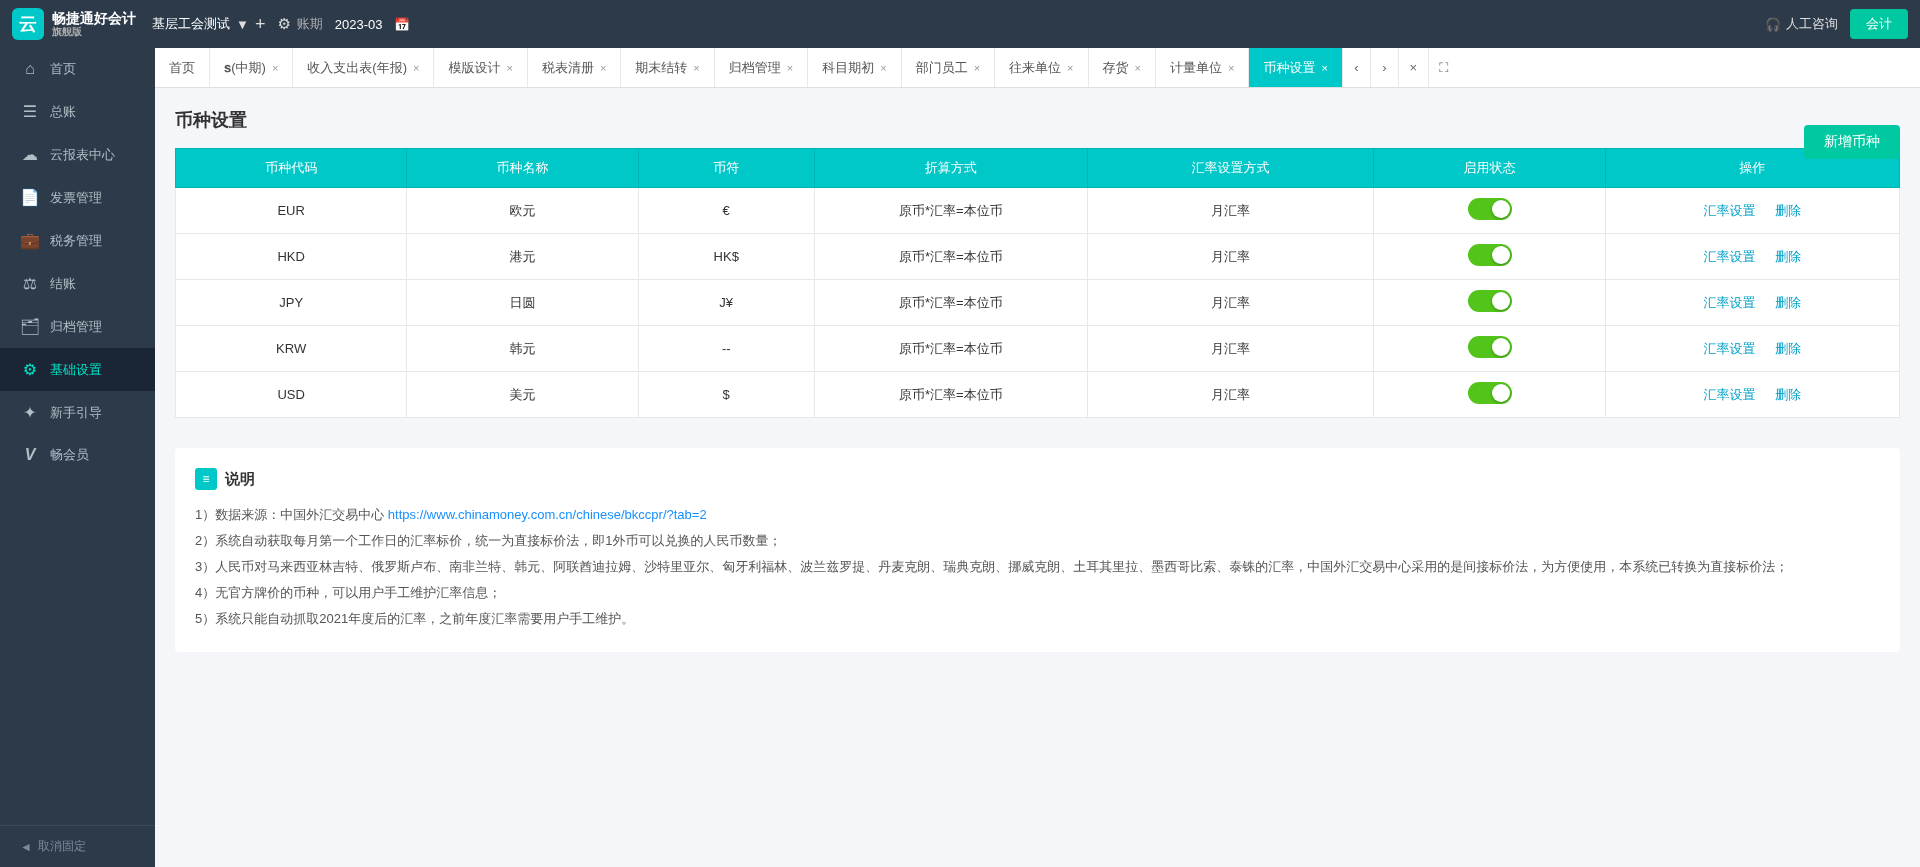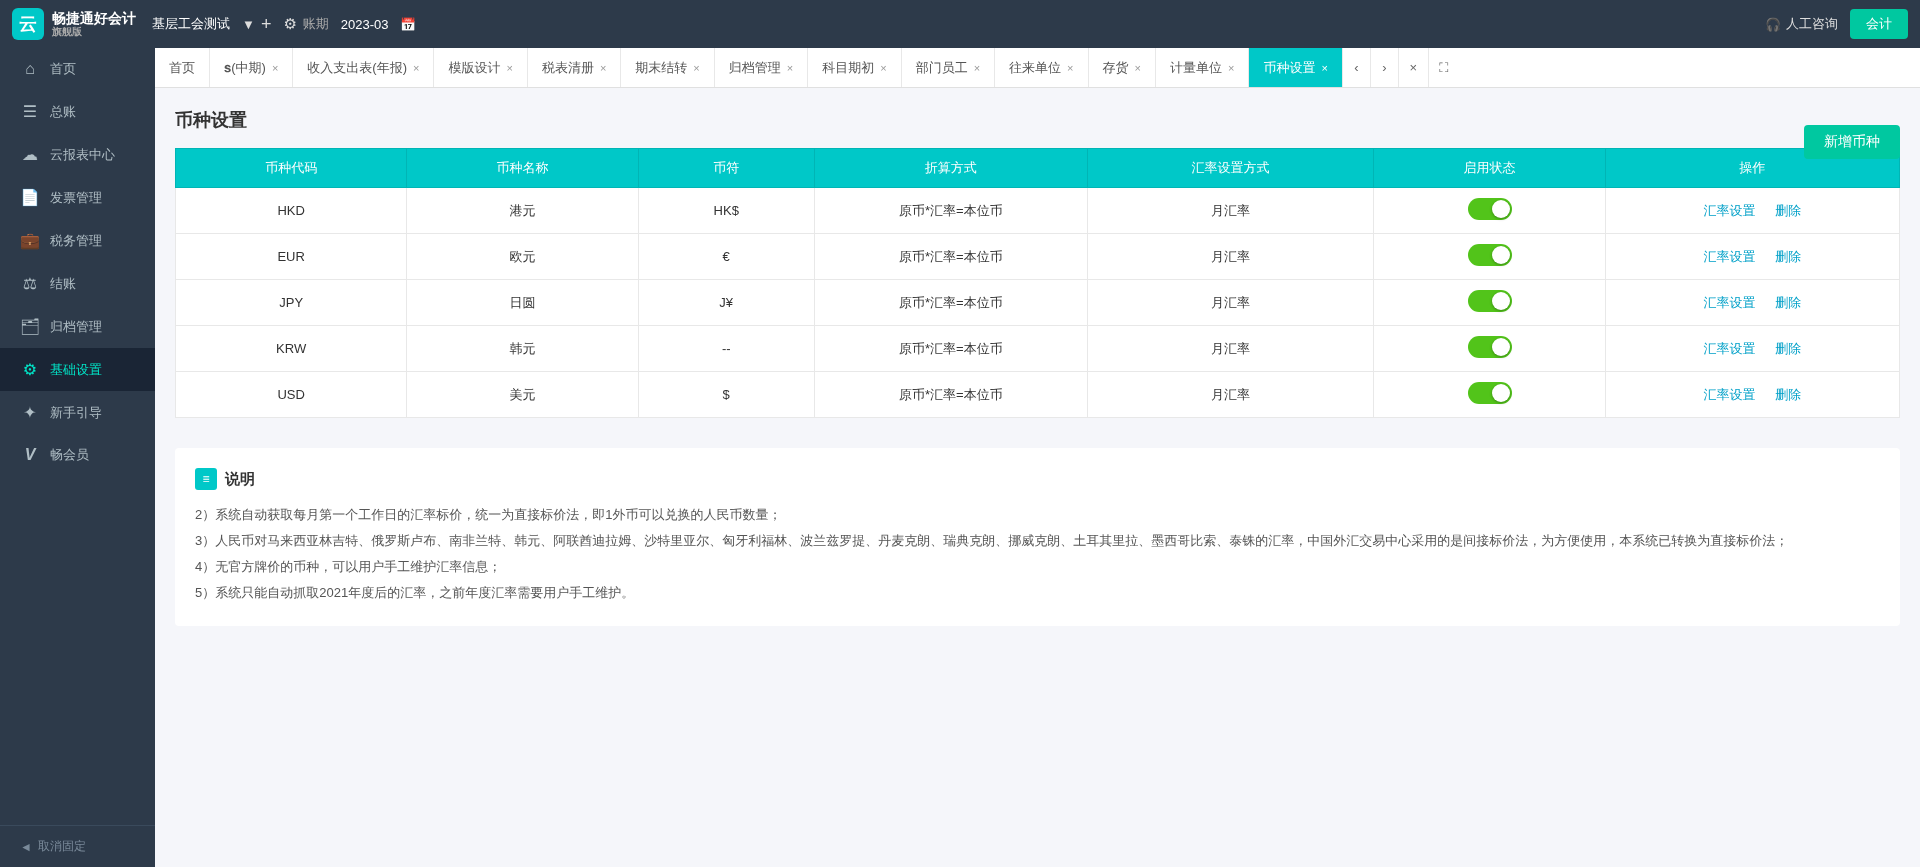--- a/index.html
+++ b/index.html
@@ -13,21 +13,21 @@
     .content-area { flex: 1; display: flex; flex-direction: column; overflow: hidden; }
     .tab-bar { height: 40px; background: #fff; display: flex; align-items: center; border-bottom: 1px solid #e0e0e0; flex-shrink: 0; overflow: hidden; }
     .page-content { flex: 1; overflow-y: auto; padding: 20px; background: #f5f6fa; }
 
     
     .app-logo { display: flex; align-items: center; gap: 8px; color: #fff; font-size: 16px; font-weight: bold; margin-right: 16px; }
     .logo-icon { width: 32px; height: 32px; background: #00c8c8; border-radius: 6px; display: flex; align-items: center; justify-content: center; color: #fff; font-size: 18px; }
     .logo-text { display: flex; flex-direction: column; line-height: 1.2; }
     .logo-main { font-size: 14px; color: #fff; }
     .logo-sub { font-size: 10px; color: #aaa; }
-    .company-select { display: flex; align-items: center; gap: 12px; color: #ddd; font-size: 13px; cursor: pointer; }
+    .company-select { display: flex; align-items: center; gap: 6px; color: #ddd; font-size: 13px; cursor: pointer; }
     .company-name { color: #fff; }
     .period-info { display: flex; align-items: center; gap: 12px; color: #ddd; font-size: 13px; }
     .period-label { color: #aaa; }
     .period-value { color: #fff; }
     .top-bar-right { margin-left: auto; display: flex; align-items: center; gap: 12px; }
     .support-btn { display: flex; align-items: center; gap: 4px; color: #ddd; font-size: 13px; cursor: pointer; }
     .account-btn { background: #00c8a0; color: #fff; border: none; padding: 6px 16px; border-radius: 4px; font-size: 13px; cursor: pointer; font-family: inherit; }
 
     
     .sidebar-item { display: flex; align-items: center; gap: 10px; padding: 12px 20px; color: #b0bec5; cursor: pointer; font-size: 13px; transition: background 0.2s; }
@@ -229,41 +229,41 @@
               <th>币种名称</th>
               <th>币符</th>
               <th>折算方式</th>
               <th>汇率设置方式</th>
               <th>启用状态</th>
               <th>操作</th>
             </tr>
           </thead>
           <tbody id="table-body">
           <tr>
+      <td>EUR</td>
+      <td>欧元</td>
+      <td>€</td>
+      <td>原币*汇率=本位币</td>
+      <td>月汇率</td>
+      <td>
+        <div class="toggle">
+          <div class="toggle-track">
+            <div class="toggle-thumb"></div>
+          </div>
+        </div>
+      </td>
+      <td>
+        <a class="action-link">汇率设置</a>
+        <a class="action-link">删除</a>
+      </td>
+    </tr>
+              <tr>
       <td>HKD</td>
       <td>港元</td>
       <td>HK$</td>
-      <td>原币*汇率=本位币</td>
-      <td>月汇率</td>
-      <td>
-        <div class="toggle">
-          <div class="toggle-track">
-            <div class="toggle-thumb"></div>
-          </div>
-        </div>
-      </td>
-      <td>
-        <a class="action-link">汇率设置</a>
-        <a class="action-link">删除</a>
-      </td>
-    </tr>
-              <tr>
-      <td>EUR</td>
-      <td>欧元</td>
-      <td>€</td>
       <td>原币*汇率=本位币</td>
       <td>月汇率</td>
       <td>
         <div class="toggle">
           <div class="toggle-track">
             <div class="toggle-thumb"></div>
           </div>
         </div>
       </td>
       <td>
@@ -327,20 +327,21 @@
     </tr>
             </tbody>
         </table>
 
         <div class="notes-section">
           <div class="notes-title">
             <div class="notes-icon">≡</div>
             <span>说明</span>
           </div>
           <ul class="notes-list" id="notes-list">
+          <li>1）数据来源：中国外汇交易中心 <a class="notes-link" href="#">https://www.chinamoney.com.cn/chinese/bkccpr/?tab=2</a></li>
               <li>2）系统自动获取每月第一个工作日的汇率标价，统一为直接标价法，即1外币可以兑换的人民币数量；</li>
               <li>3）人民币对马来西亚林吉特、俄罗斯卢布、南非兰特、韩元、阿联酋迪拉姆、沙特里亚尔、匈牙利福林、波兰兹罗提、丹麦克朗、瑞典克朗、挪威克朗、土耳其里拉、墨西哥比索、泰铢的汇率，中国外汇交易中心采用的是间接标价法，为方便使用，本系统已转换为直接标价法；</li>
               <li>4）无官方牌价的币种，可以用户手工维护汇率信息；</li>
               <li>5）系统只能自动抓取2021年度后的汇率，之前年度汇率需要用户手工维护。</li>
             </ul>
         </div>
       </div>
     </div>
   </div>
 </div>

